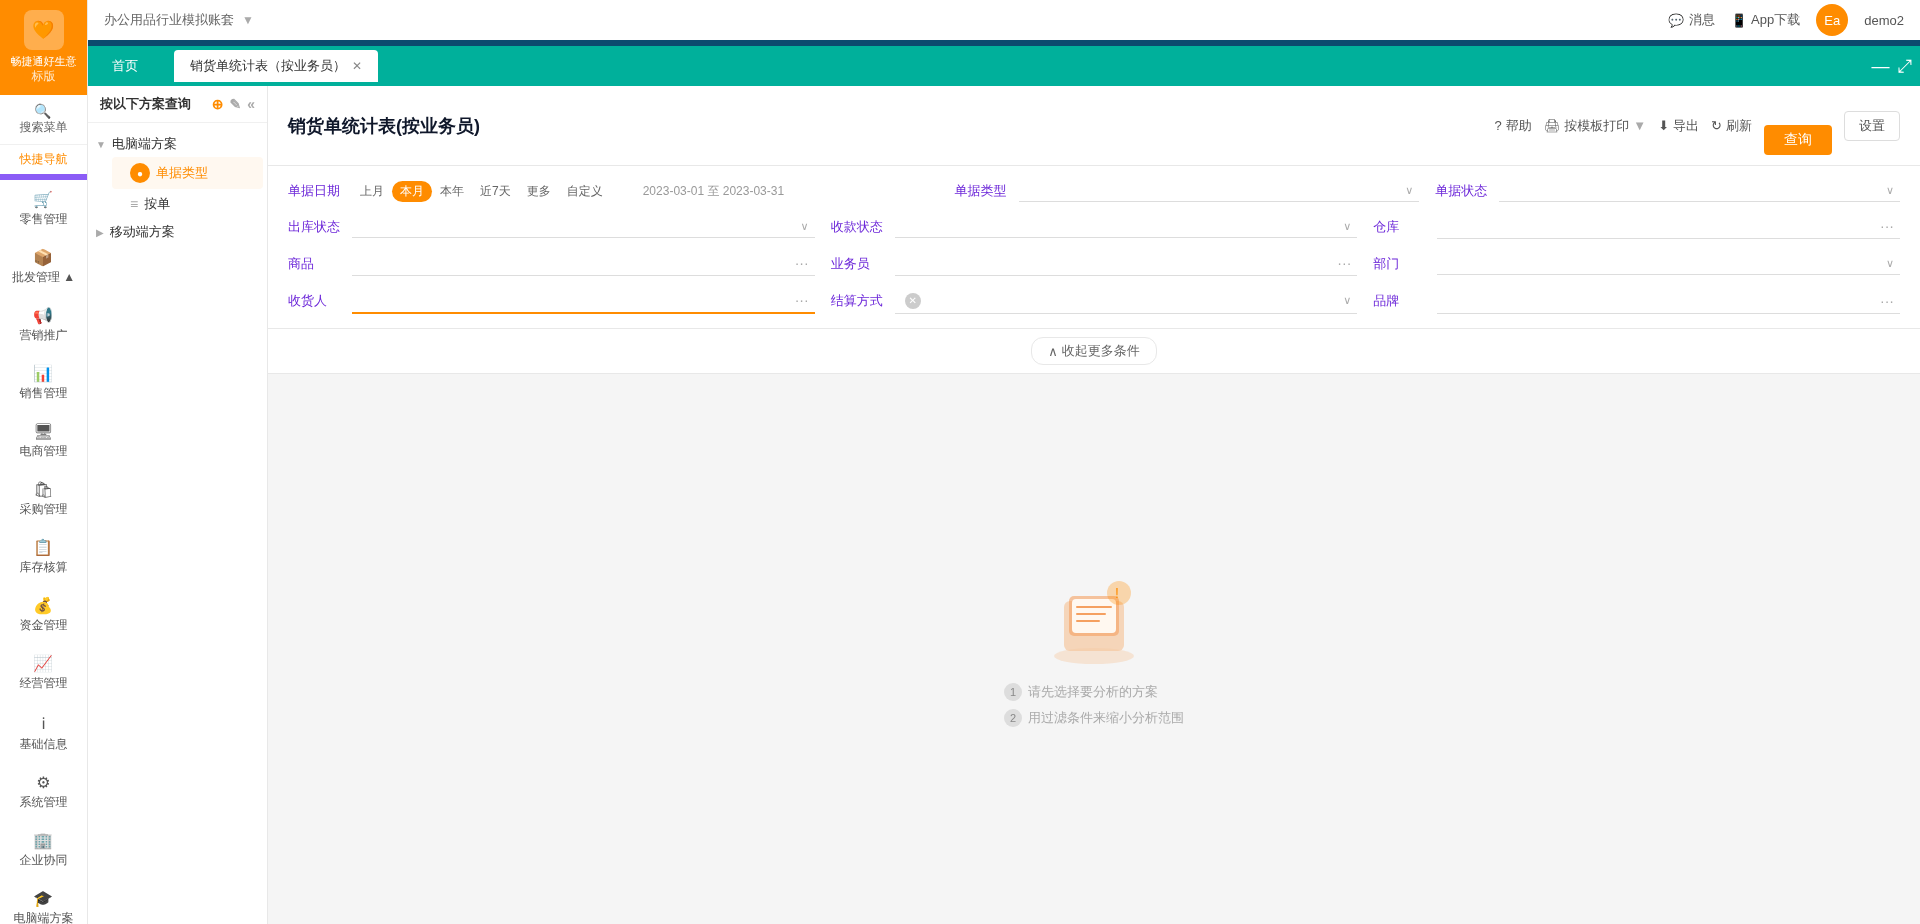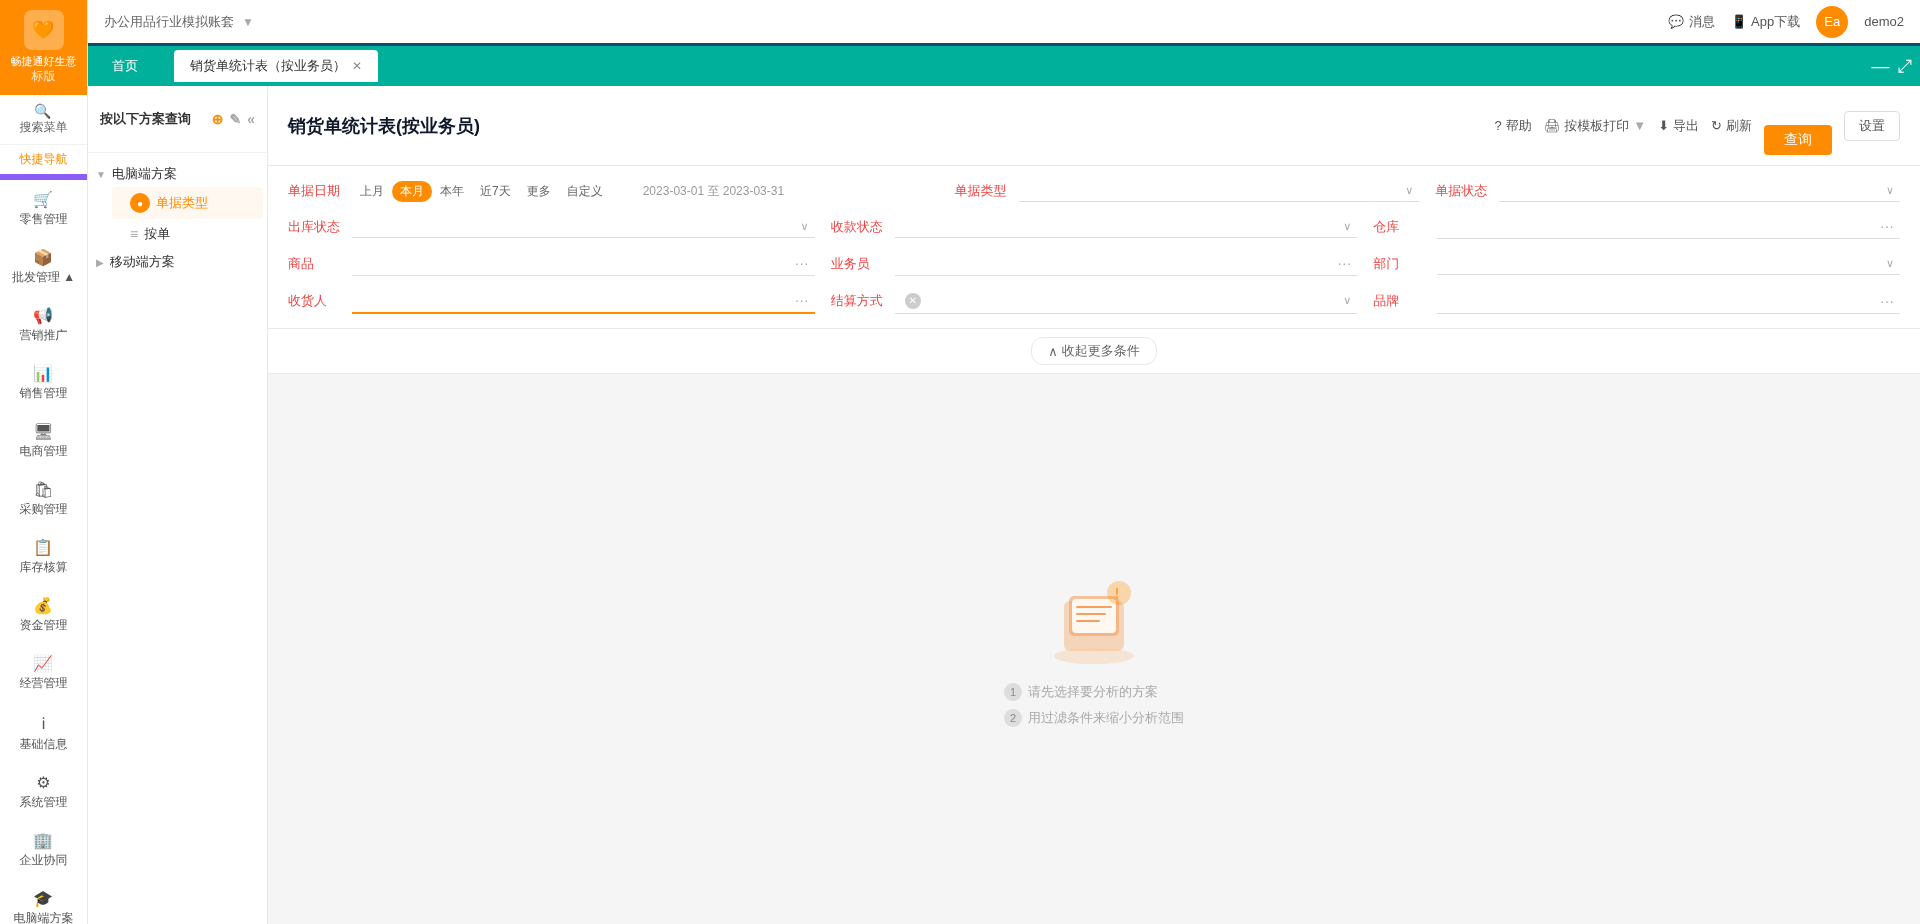--- a/index.html
+++ b/index.html
@@ -78,21 +78,21 @@
     }
 
     
     .top-header {
       background: #fff;
       height: 46px;
       display: flex;
       align-items: center;
       justify-content: space-between;
       padding: 0 16px;
-      border-bottom: 3px solid #0c4a6e;
+      border-bottom: 6px solid #0c4a6e;
       flex-shrink: 0;
     }
     .top-header-left {
       display: flex;
       align-items: center;
       gap: 8px;
       color: #666;
       font-size: 13px;
     }
     .top-header-right {
@@ -178,21 +178,21 @@
     .scheme-panel {
       width: 180px;
       background: #fff;
       border-right: 1px solid #e8e8e8;
       flex-shrink: 0;
       display: flex;
       flex-direction: column;
       overflow-y: auto;
     }
     .scheme-panel-header {
-      padding: 24px 12px;
+      padding: 9px 12px;
       font-size: 13px;
       color: #333;
       font-weight: bold;
       display: flex;
       align-items: center;
       justify-content: space-between;
       border-bottom: 1px solid #f0f0f0;
     }
     .scheme-panel-header .actions {
       display: flex;
@@ -318,21 +318,21 @@
     }
     .filter-row:last-of-type { margin-bottom: 0; }
     .filter-item {
       display: flex;
       align-items: center;
       gap: 8px;
       flex: 1;
     }
     .filter-label {
       font-size: 13px;
-      color: #ef4444;
+      color: #6d28d9;
       white-space: nowrap;
       min-width: 56px;
     }
     .filter-input {
       flex: 1;
       border: none;
       border-bottom: 1px solid #ddd;
       padding: 4px 6px;
       font-size: 13px;
       color: #333;

